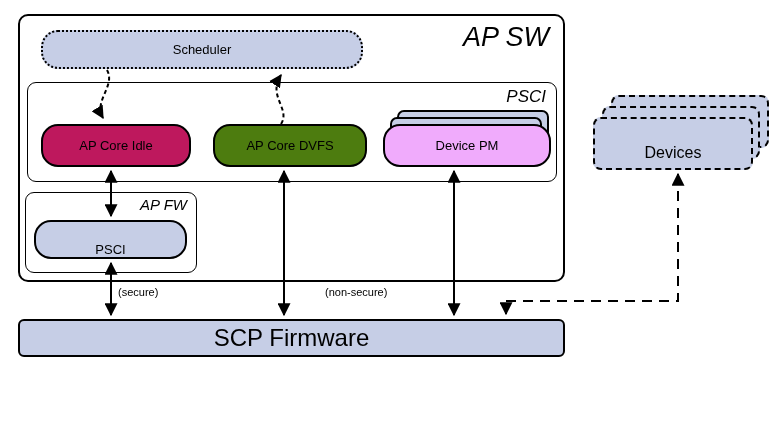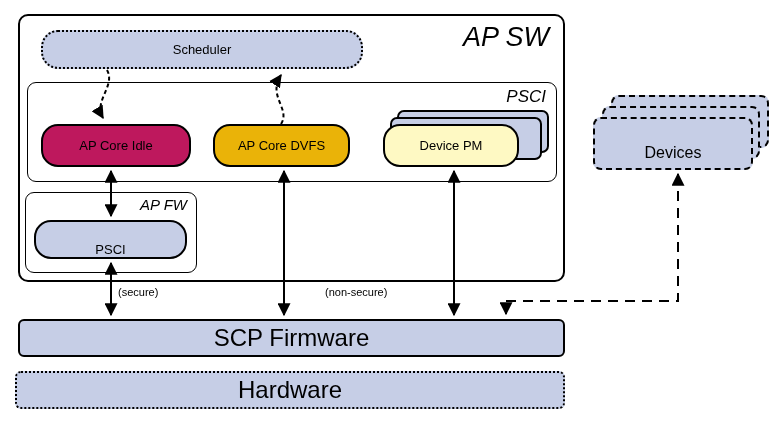--- a/index.html
+++ b/index.html
@@ -38,27 +38,27 @@
   </div>
 
   <div class="abs container thin" style="left:27px; top:82px; width:530px; height:100px;">
     <span class="corner-label" style="top:4px; right:10px; font-size:17px;">PSCI</span>
   </div>
 
   <div class="box fillbox" style="left: 41px; top: 124px; width: 150px; height: 43px; background: #be185d;">
     <span>AP Core Idle</span>
   </div>
 
-  <div class="box fillbox" style="left: 213px; top: 124px; width: 137px; height: 43px; background: #eab308;">
+  <div class="box fillbox" style="left: 213px; top: 124px; width: 154px; height: 43px; background: #4d7c0f;">
     <span>AP Core DVFS</span>
   </div>
 
   <div class="stack-layer" style="left: 397px; top: 110px; width: 152px; height: 43px; border: 2px solid rgb(0, 0, 0); border-radius: 7px; background: rgb(198, 206, 230);"></div>
   <div class="stack-layer" style="left: 390px; top: 117px; width: 152px; height: 43px; border: 2px solid rgb(0, 0, 0); border-radius: 7px; background: rgb(198, 206, 230);"></div>
-  <div class="box fillbox" style="left: 383px; top: 124px; width: 136px; height: 43px; background: #fef9c3;">
+  <div class="box fillbox" style="left: 383px; top: 124px; width: 168px; height: 43px; background: #f0abfc;">
     <span>Device PM</span>
   </div>
 
   <div class="abs container thin" style="left:25px; top:192px; width:172px; height:81px;">
     <span class="corner-label" style="top:3px; right:9px; font-size:15px;">AP FW</span>
   </div>
 
   <div class="box fillbox" style="left: 34px; top: 220px; width: 153px; height: 39px; background: rgb(198, 206, 230); align-items: flex-end;">
     <span>PSCI</span>
   </div>
@@ -72,23 +72,20 @@
     </span>
   </div>
 
   <div class="note" style="left:118px; top:286px; width:74px;">(secure)</div>
   <div class="note" style="left:325px; top:286px; width:84px;">(non-secure)</div>
 
   <div class="box fillbox bar" style="left: 18px; top: 319px; width: 547px; height: 38px; background: rgb(198, 206, 230);">
     <span>SCP Firmware</span>
   </div>
 
-  <div class="box fillbox bar dotted" style="left: 15px; top: 371px; width: 550px; height: 38px; background: rgb(198, 206, 230);">
-    <span>Hardware</span>
-  </div>
 
   <svg id="arrows" viewBox="0 0 777 423" xmlns="http://www.w3.org/2000/svg">
     <defs>
       <marker id="ah" viewBox="0 0 10 10" refX="9" refY="5" markerWidth="6.5" markerHeight="6.5" orient="auto-start-reverse" markerUnits="strokeWidth">
         <path d="M0,0 L10,5 L0,10 z" fill="#000"></path>
       </marker>
     </defs>
 
     <line x1="111" y1="171" x2="111" y2="216" stroke="#000" stroke-width="2" marker-start="url(#ah)" marker-end="url(#ah)"></line>
 

